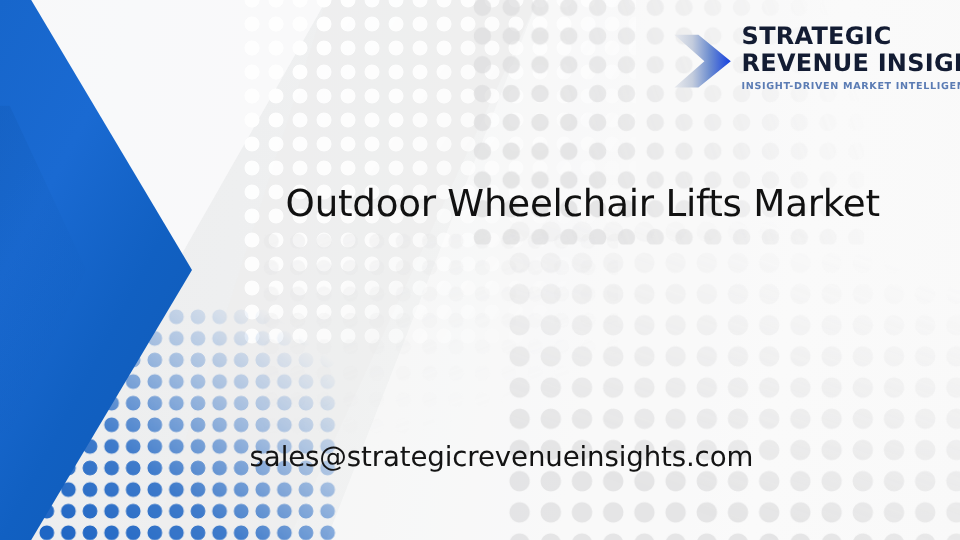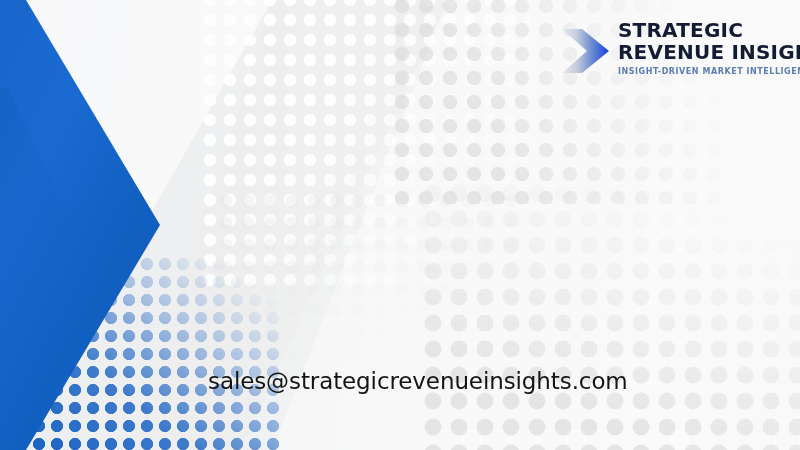--- a/index.html
+++ b/index.html
@@ -209,16 +209,17 @@
       </defs>
       <path d="M2 3 H22 L49 25 L22 47 H2 L27 25 Z" fill="url(#markGrad)"></path>
     </svg>
     <div class="logo-text">
       <div class="logo-line one">STRATEGIC</div>
       <div class="logo-line two">REVENUE INSIGHTS</div>
       <div class="logo-tagline">INSIGHT-DRIVEN MARKET INTELLIGENCE</div>
     </div>
   </div>
 
+  <div class="title">Outdoor Wheelchair Lifts Market</div>
 
   <div class="email">sales@strategicrevenueinsights.com</div>
 
 </div>
 
 </body></html>

